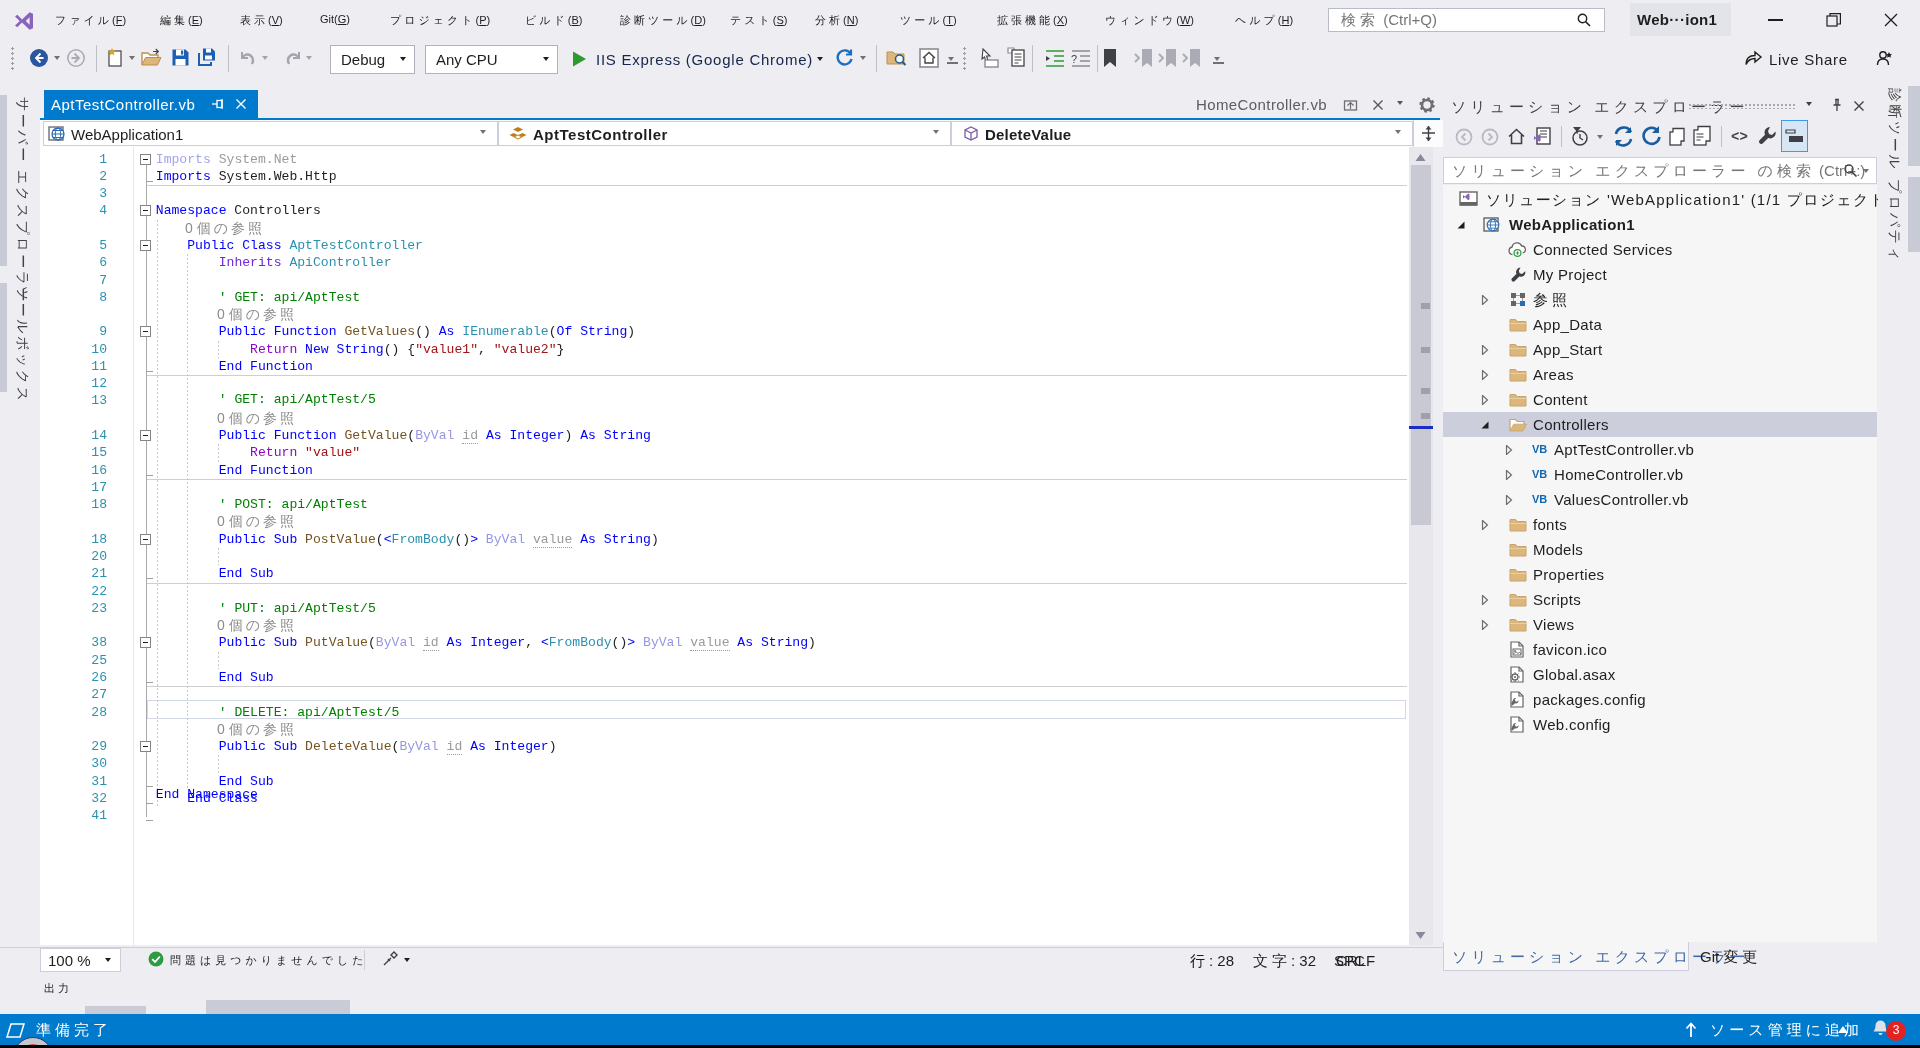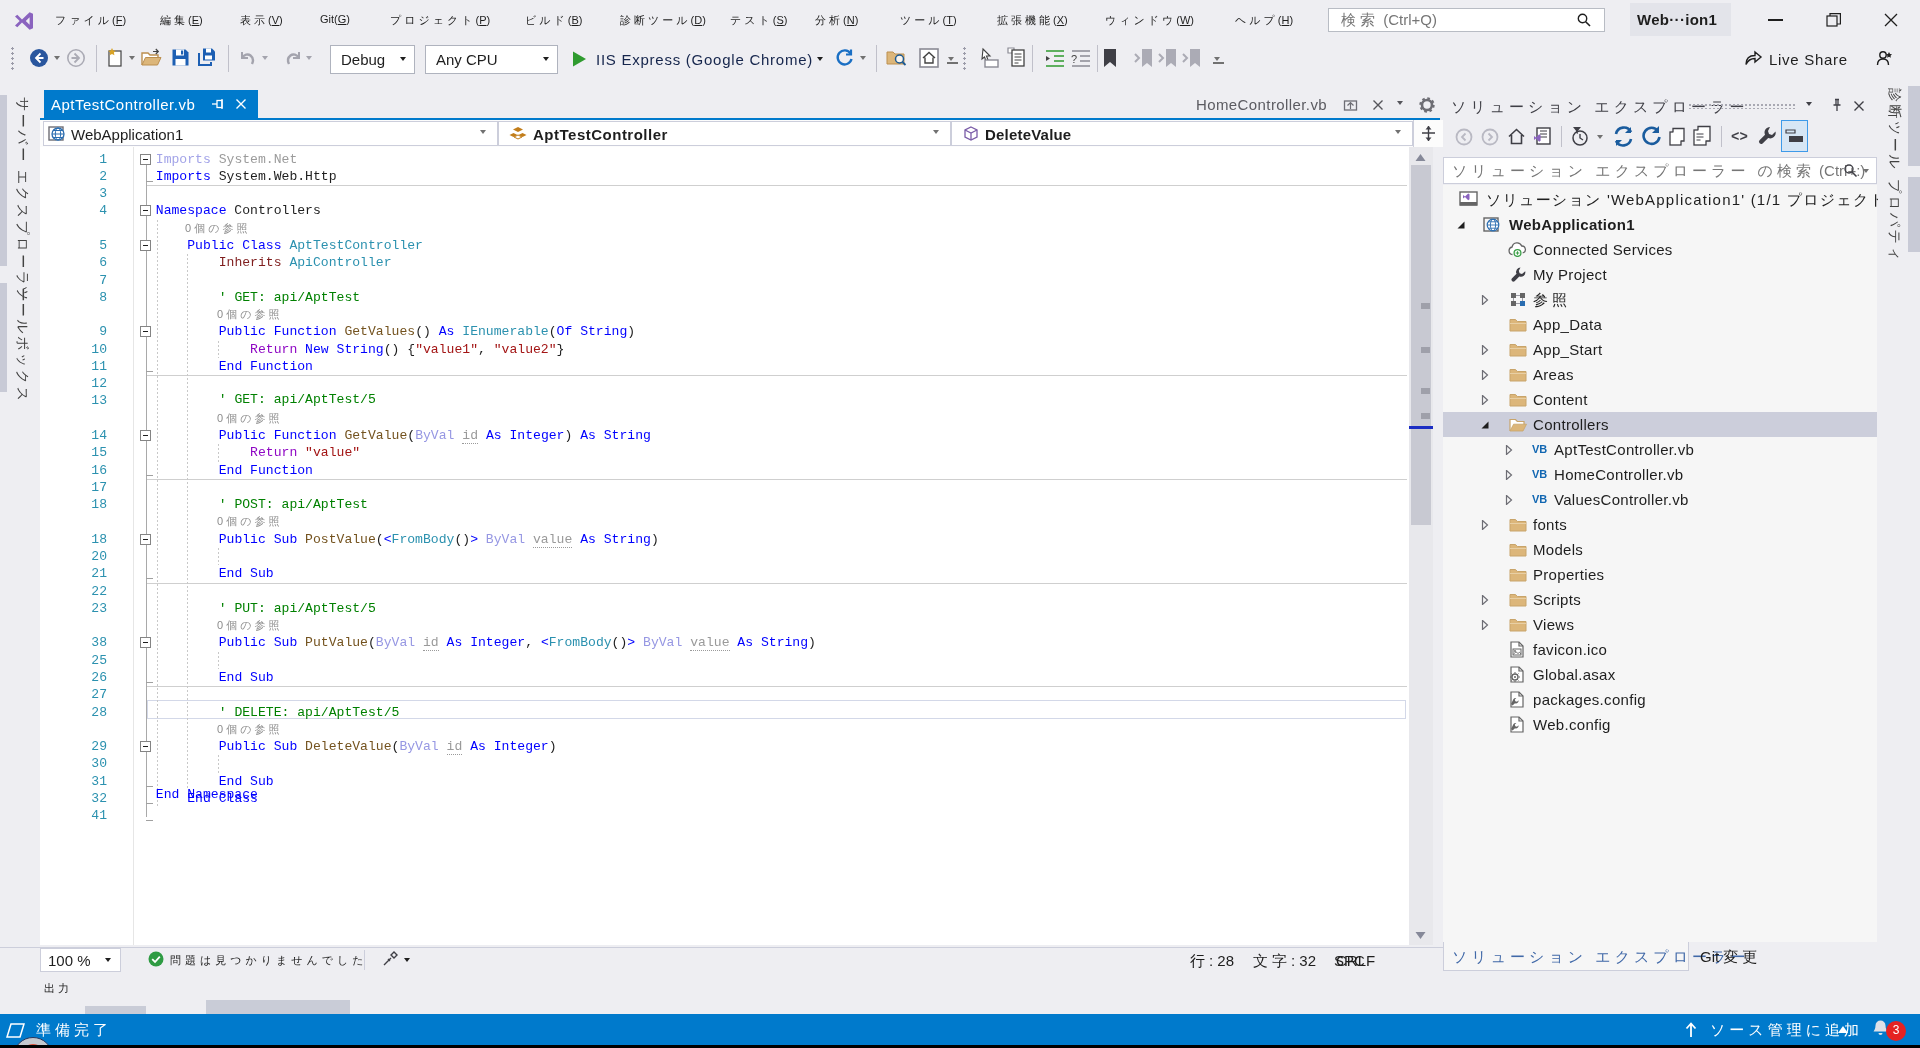--- a/index.html
+++ b/index.html
@@ -2,21 +2,21 @@
 <html><head><meta charset="utf-8"><style>
 
 *{margin:0;padding:0;box-sizing:border-box}
 html,body{width:1920px;height:1048px;overflow:hidden}
 body{font-family:"Liberation Sans",sans-serif;background:#EEEEF2;position:relative;color:#1E1E1E}
 .abs{position:absolute}
 .mono{font-family:"Liberation Mono",monospace;font-size:13.1px;white-space:pre}
 .t13{font-size:11px}
 .row{position:absolute;left:155.8px;height:17.28px;line-height:17.28px}
 .ln{position:absolute;left:60px;width:47px;text-align:right;height:17.28px;line-height:17.28px;color:#2B91AF;font-family:"Liberation Mono",monospace;font-size:13.1px}
-.lens{position:absolute;height:17.28px;line-height:17.28px;font-size:11px;color:#8C8C8C;white-space:pre}
+.lens{position:absolute;height:17.28px;line-height:17.28px;font-size:14px;color:#8C8C8C;white-space:pre}
 .fold{position:absolute;width:11px;height:11px;border:1px solid #848484;background:#fff;left:140px}
 .fold:after{content:"";position:absolute;left:2px;top:4px;width:5px;height:1px;background:#1E1E1E}
 .guide{position:absolute;width:1px;background-image:linear-gradient(#C8C8C8 2px,transparent 2px);background-size:1px 4px}
 .sepline{position:absolute;height:1px;background:#CFCFCF}
 .tick{position:absolute;width:7px;height:1px;background:#A0A0A0;left:145.5px}
 .caret{display:inline-block;width:0;height:0;border-left:3.8px solid transparent;border-right:3.8px solid transparent;border-top:4.5px solid #717171}
 .caret-s{display:inline-block;width:0;height:0;border-left:3.5px solid transparent;border-right:3.5px solid transparent;border-top:4px solid #717171}
 .vtext{position:absolute;transform:rotate(90deg);transform-origin:0 0;white-space:nowrap;font-size:14px;color:#424242;letter-spacing:2.5px}
 u{text-decoration:underline}
 .cjk{letter-spacing:3px}
@@ -302,21 +302,21 @@
 <div class="ln" style="top:703.5px">28</div>
 <div class="ln" style="top:738.0px">29</div>
 <div class="ln" style="top:755.3px">30</div>
 <div class="ln" style="top:772.6px">31</div>
 <div class="ln" style="top:789.9px">32</div>
 <div class="ln" style="top:807.1px">41</div>
 <div class="row mono" style="top:150.5px"><span style="color:#A2A3E8">Imports</span><span style="color:#9B9B9B"> System.Net</span></div>
 <div class="row mono" style="top:167.8px"><span style="color:#0000FF">Imports</span><span style="color:#1E1E1E"> System.Web.Http</span></div>
 <div class="row mono" style="top:202.3px"><span style="color:#0000FF">Namespace</span><span style="color:#1E1E1E"> Controllers</span></div>
 <div class="row mono" style="top:236.9px">&nbsp;&nbsp;&nbsp;&nbsp;<span style="color:#0000FF">Public Class</span> <span style="color:#2B91AF">AptTestController</span></div>
-<div class="row mono" style="top:254.2px">&nbsp;&nbsp;&nbsp;&nbsp;&nbsp;&nbsp;&nbsp;&nbsp;<span style="color:#7f1d1d">Inherits</span> <span style="color:#2B91AF">ApiController</span></div>
+<div class="row mono" style="top:254.2px">&nbsp;&nbsp;&nbsp;&nbsp;&nbsp;&nbsp;&nbsp;&nbsp;<span style="color:#6d28d9">Inherits</span> <span style="color:#2B91AF">ApiController</span></div>
 <div class="row mono" style="top:288.7px">&nbsp;&nbsp;&nbsp;&nbsp;&nbsp;&nbsp;&nbsp;&nbsp;<span style="color:#008000">' GET: api/AptTest</span></div>
 <div class="row mono" style="top:323.3px">&nbsp;&nbsp;&nbsp;&nbsp;&nbsp;&nbsp;&nbsp;&nbsp;<span style="color:#0000FF">Public Function</span> <span style="color:#74531F">GetValues</span><span style="color:#1E1E1E">()</span> <span style="color:#0000FF">As</span> <span style="color:#2B91AF">IEnumerable</span><span style="color:#1E1E1E">(</span><span style="color:#0000FF">Of String</span><span style="color:#1E1E1E">)</span></div>
 <div class="row mono" style="top:340.6px">&nbsp;&nbsp;&nbsp;&nbsp;&nbsp;&nbsp;&nbsp;&nbsp;&nbsp;&nbsp;&nbsp;&nbsp;<span style="color:#8F08C4">Return</span> <span style="color:#0000FF">New String</span><span style="color:#1E1E1E">() {</span><span style="color:#A31515">"value1"</span><span style="color:#1E1E1E">, </span><span style="color:#A31515">"value2"</span><span style="color:#1E1E1E">}</span></div>
 <div class="row mono" style="top:357.9px">&nbsp;&nbsp;&nbsp;&nbsp;&nbsp;&nbsp;&nbsp;&nbsp;<span style="color:#0000FF">End Function</span></div>
 <div class="row mono" style="top:391px">&nbsp;&nbsp;&nbsp;&nbsp;&nbsp;&nbsp;&nbsp;&nbsp;<span style="color:#008000">' GET: api/AptTest/5</span></div>
 <div class="row mono" style="top:427.0px">&nbsp;&nbsp;&nbsp;&nbsp;&nbsp;&nbsp;&nbsp;&nbsp;<span style="color:#0000FF">Public Function</span> <span style="color:#74531F">GetValue</span><span style="color:#1E1E1E">(</span><span style="color:#9697E3">ByVal</span> <span style="color:#9A9A9A;border-bottom:1px dotted #9A9A9A">id</span> <span style="color:#0000FF">As Integer</span><span style="color:#1E1E1E">)</span> <span style="color:#0000FF">As String</span></div>
 <div class="row mono" style="top:444.3px">&nbsp;&nbsp;&nbsp;&nbsp;&nbsp;&nbsp;&nbsp;&nbsp;&nbsp;&nbsp;&nbsp;&nbsp;<span style="color:#8F08C4">Return</span> <span style="color:#A31515">"value"</span></div>
 <div class="row mono" style="top:461.5px">&nbsp;&nbsp;&nbsp;&nbsp;&nbsp;&nbsp;&nbsp;&nbsp;<span style="color:#0000FF">End Function</span></div>
 <div class="row mono" style="top:496.1px">&nbsp;&nbsp;&nbsp;&nbsp;&nbsp;&nbsp;&nbsp;&nbsp;<span style="color:#008000">' POST: api/AptTest</span></div>
 <div class="row mono" style="top:530.7px">&nbsp;&nbsp;&nbsp;&nbsp;&nbsp;&nbsp;&nbsp;&nbsp;<span style="color:#0000FF">Public Sub</span> <span style="color:#74531F">PostValue</span><span style="color:#1E1E1E">(</span><span style="color:#0000FF">&lt;</span><span style="color:#2B91AF">FromBody</span><span style="color:#1E1E1E">()</span><span style="color:#0000FF">&gt;</span> <span style="color:#9697E3">ByVal</span> <span style="color:#9A9A9A;border-bottom:1px dotted #9A9A9A">value</span> <span style="color:#0000FF">As String</span><span style="color:#1E1E1E">)</span></div>

